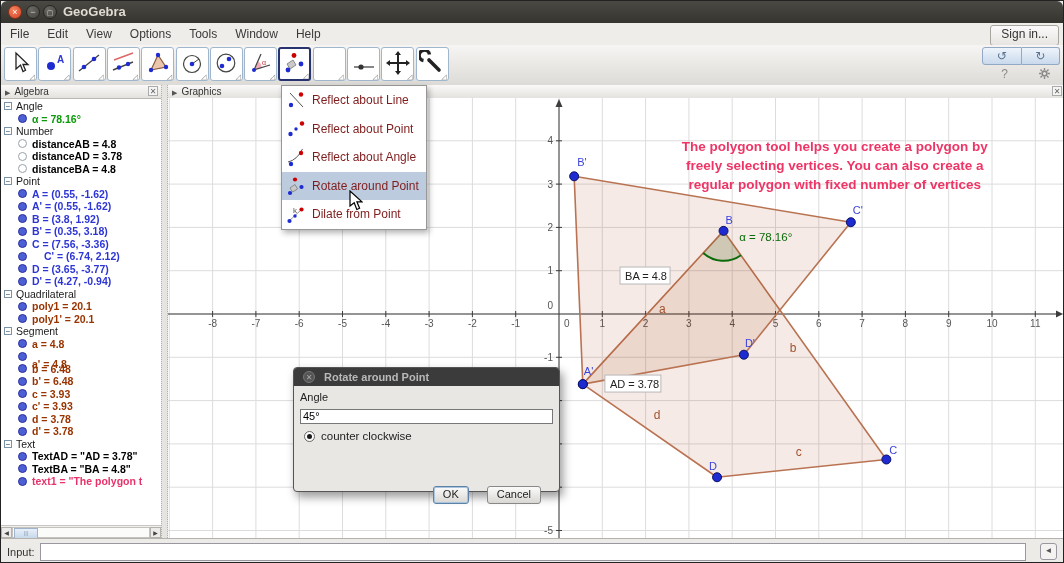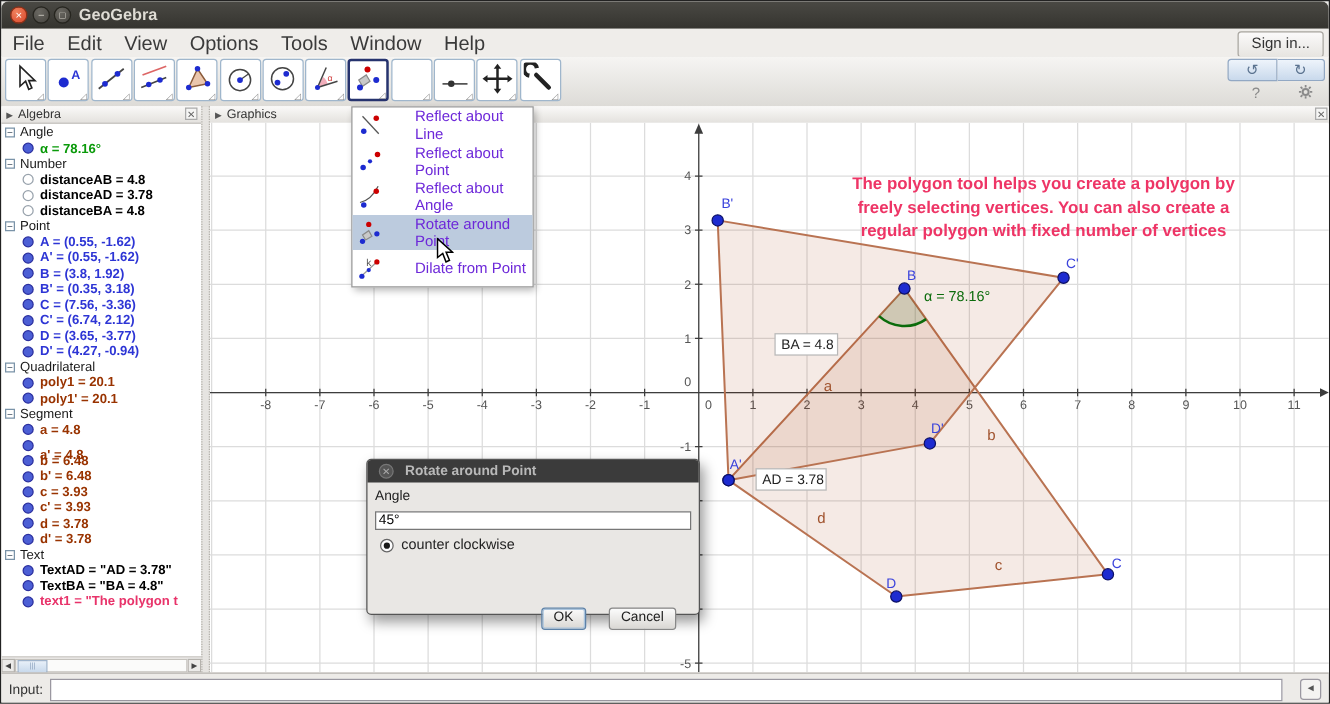--- a/index.html
+++ b/index.html
@@ -8,21 +8,21 @@
   .titlebar{position:absolute;left:0;top:0;width:100%;height:22px;background:linear-gradient(#4a4944,#35342f);border-radius:6px 6px 0 0;}
   .winbtn{position:absolute;top:4px;width:14px;height:14px;border-radius:50%;box-sizing:border-box;font-size:9px;line-height:13px;text-align:center;color:#fff;}
   .winbtn.close{left:7px;background:radial-gradient(circle at 35% 30%,#f0825e,#d9472b);border:1px solid #8c2f16;}
   .winbtn.min,.winbtn.max{background:radial-gradient(circle at 35% 30%,#6a6862,#45433e);border:1px solid #26251f;color:#cfccc4;}
   .winbtn.min{left:25px;}
   .winbtn.max{left:42px;font-size:7px;}
   .wintitle{position:absolute;left:62px;top:3px;color:#dfdcd4;font-weight:bold;font-size:13px;}
   
   .menubar{position:absolute;left:0;top:22px;width:100%;height:22px;background:#EFEDEA;border-bottom:1px solid #CFCCC6;}
   .menubar-items{display:flex;gap:18px;padding:4px 0 0 9px;}
-  .menu-label{font-size:16px;color:#3a3a3a;}
+  .menu-label{font-size:12px;color:#3a3a3a;}
   .signin{position:absolute;right:4px;top:2px;height:17px;padding:1px 10px;font-size:12px;color:#333;background:linear-gradient(#fbfafa,#e7e5e1);border:1px solid #a9a6a0;border-radius:3px;}
   
   .toolbar{position:absolute;left:0;top:44px;width:100%;height:40px;background:linear-gradient(#f6f5f3,#ddDBD7);border-bottom:1px solid #b2afa9;}
   .toolbtn{position:absolute;top:2px;width:33px;height:34px;background:#fff;border:1px solid #9fb6cc;border-radius:3px;box-sizing:border-box;}
   .toolbtn.sel{border:2px solid #26336e;}
   .toolbtn .dd{position:absolute;right:1px;bottom:-1px;font-size:7px;color:#888;}
   .toolbtn svg{display:block;margin:2px auto 0;}
   .undoredo{position:absolute;right:3px;top:2px;width:78px;height:18px;display:flex;}
   .ur-btn{flex:1;background:linear-gradient(#eef4fb,#c9d9ec);border:1px solid #92a8c4;text-align:center;font-size:12px;line-height:16px;color:#5b7390;}
   .ur-btn:first-child{border-radius:3px 0 0 3px;}
@@ -55,21 +55,21 @@
   
   .inputbar{position:absolute;left:0;top:537px;width:100%;height:26px;background:#edebe8;border-top:1px solid #b5b2ad;display:flex;align-items:center;padding:0 6px;box-sizing:border-box;}
   .inputbar label{font-size:11px;color:#333;margin-right:5px;}
   .inputbar input{flex:1;height:16px;border:1px solid #9a9archive7;border:1px solid #9a97a0;background:#fff;font-size:11px;padding:0 3px;}
   .in-help{width:15px;height:15px;margin-left:14px;border:1px solid #9a97a0;border-radius:3px;background:#f4f3f1;font-size:8px;line-height:14px;text-align:center;color:#555;}
   
   .toolmenu{position:absolute;left:280px;top:84px;width:144px;background:#fff;border:1px solid #979797;box-shadow:2px 3px 6px rgba(0,0,0,.3);z-index:40;}
   .mitem{height:28.5px;display:flex;align-items:center;padding-left:4px;}
   .mitem.sel{background:#bccbde;}
   .mitem svg{flex:none;margin-right:6px;}
-  .mlabel{font-size:12px;color:#6d28d9;margin-left:20px;}
+  .mlabel{font-size:12px;color:#7f1d1d;}
   
   .dialog{position:absolute;left:292px;top:366px;width:267px;height:125px;background:#e9e7e4;border:1px solid #555;border-radius:4px;box-shadow:3px 5px 10px rgba(0,0,0,.4);z-index:50;box-sizing:border-box;}
   .dlg-title{height:18px;background:#3b3b3b;border-radius:3px 3px 0 0;color:#b9b9b9;font-size:11px;font-weight:bold;line-height:18px;padding-left:30px;position:relative;}
   .dlg-close{position:absolute;left:9px;top:3px;width:12px;height:12px;border-radius:50%;background:#555;border:1px solid #777;color:#aaa;font-size:8px;line-height:11px;text-align:center;box-sizing:border-box;}
   .dlg-body{position:relative;padding:4px 6px;}
   .dlg-lbl{font-size:11px;color:#222;margin:1px 0 3px;}
   .dlg-input{width:100%;height:15px;border:1px solid #777;font-size:11px;padding:0 2px;box-sizing:border-box;background:#fff;}
   .radio-row{display:flex;align-items:center;margin:6px 0 0 4px;height:12px;}
   .radio{width:11px;height:11px;border-radius:50%;border:1px solid #666;background:#fdfdfd;margin-right:6px;position:relative;box-sizing:border-box;flex:none;}
   .radio.on:after{content:"";position:absolute;left:2px;top:2px;width:5px;height:5px;border-radius:50%;background:#1a1a1a;}
@@ -283,21 +283,21 @@
           <div class="trow titem">
             <span class="marble filled"></span>
             <span class="ttxt" style="color: rgb(45, 53, 213); text-align: right;">B' = (0.35, 3.18)</span>
           </div>
           <div class="trow titem">
             <span class="marble filled"></span>
             <span class="ttxt" style="color: rgb(45, 53, 213);">C = (7.56, -3.36)</span>
           </div>
           <div class="trow titem">
             <span class="marble filled"></span>
-            <span class="ttxt" style="color: rgb(45, 53, 213);">C' = (6.74, 2.12)</span>
+            <span class="ttxt" style="color: rgb(45, 53, 213); margin-left: 12px;">C' = (6.74, 2.12)</span>
           </div>
           <div class="trow titem">
             <span class="marble filled"></span>
             <span class="ttxt" style="color: rgb(45, 53, 213);">D = (3.65, -3.77)</span>
           </div>
           <div class="trow titem">
             <span class="marble filled"></span>
             <span class="ttxt" style="color: rgb(45, 53, 213);">D' = (4.27, -0.94)</span>
           </div>
           <div class="trow">

